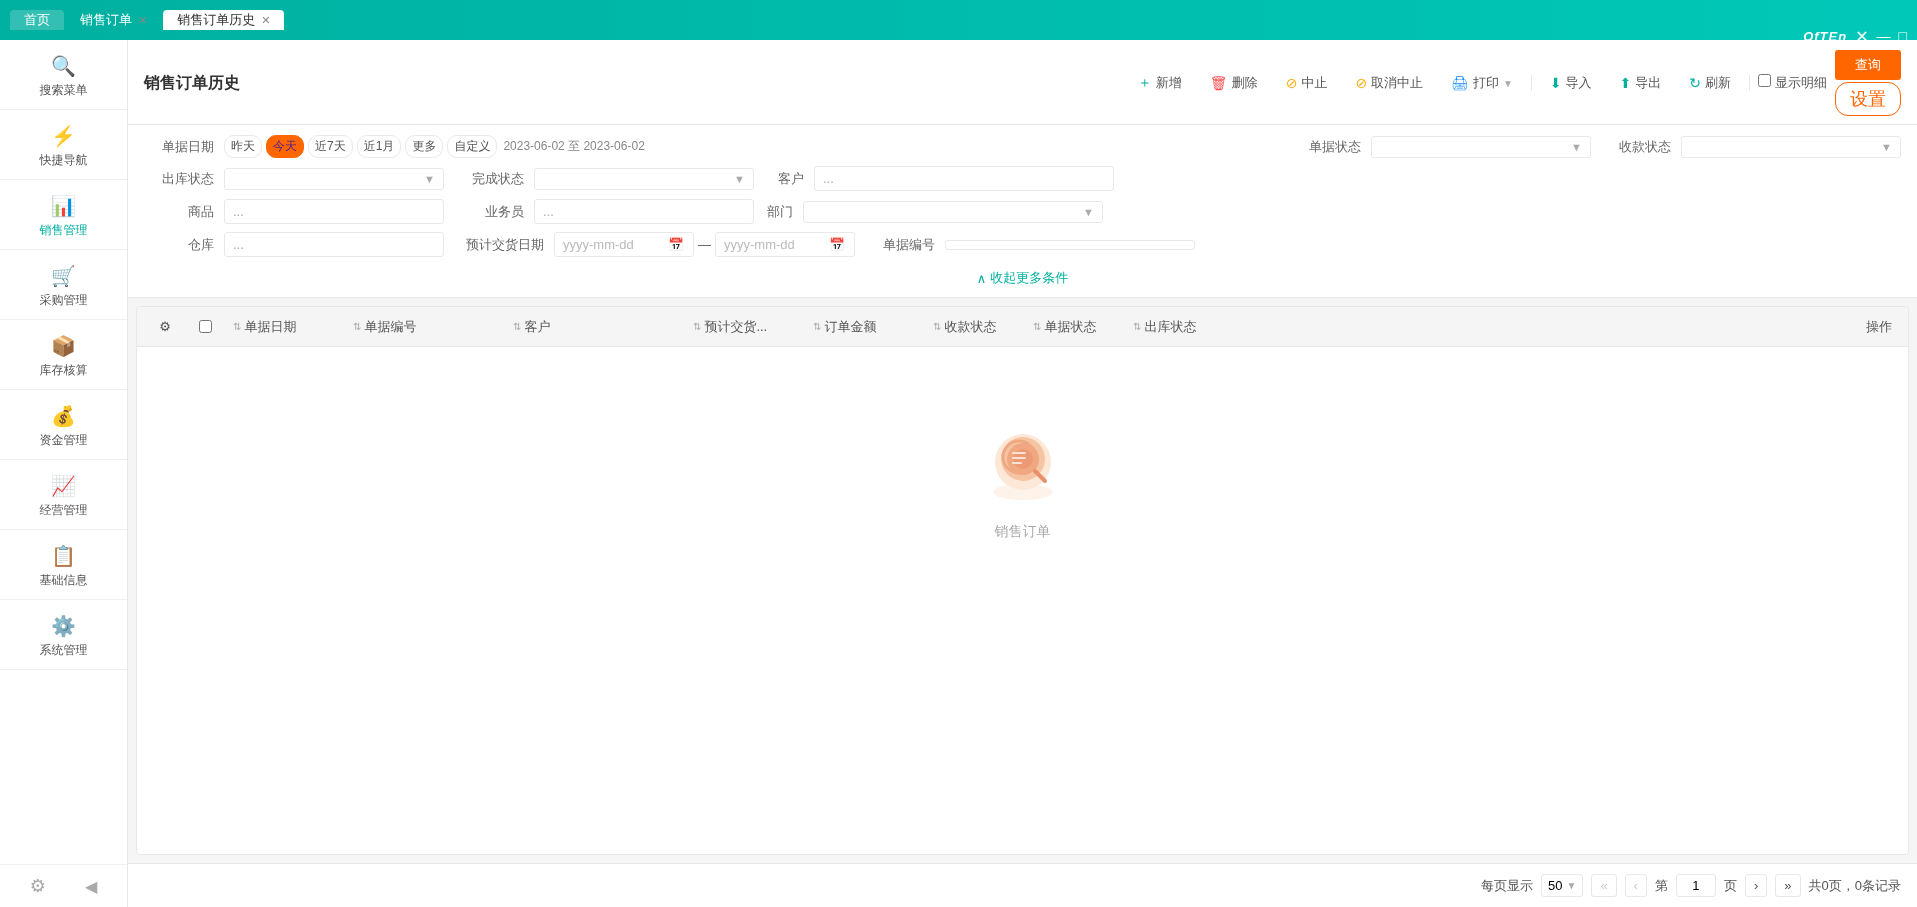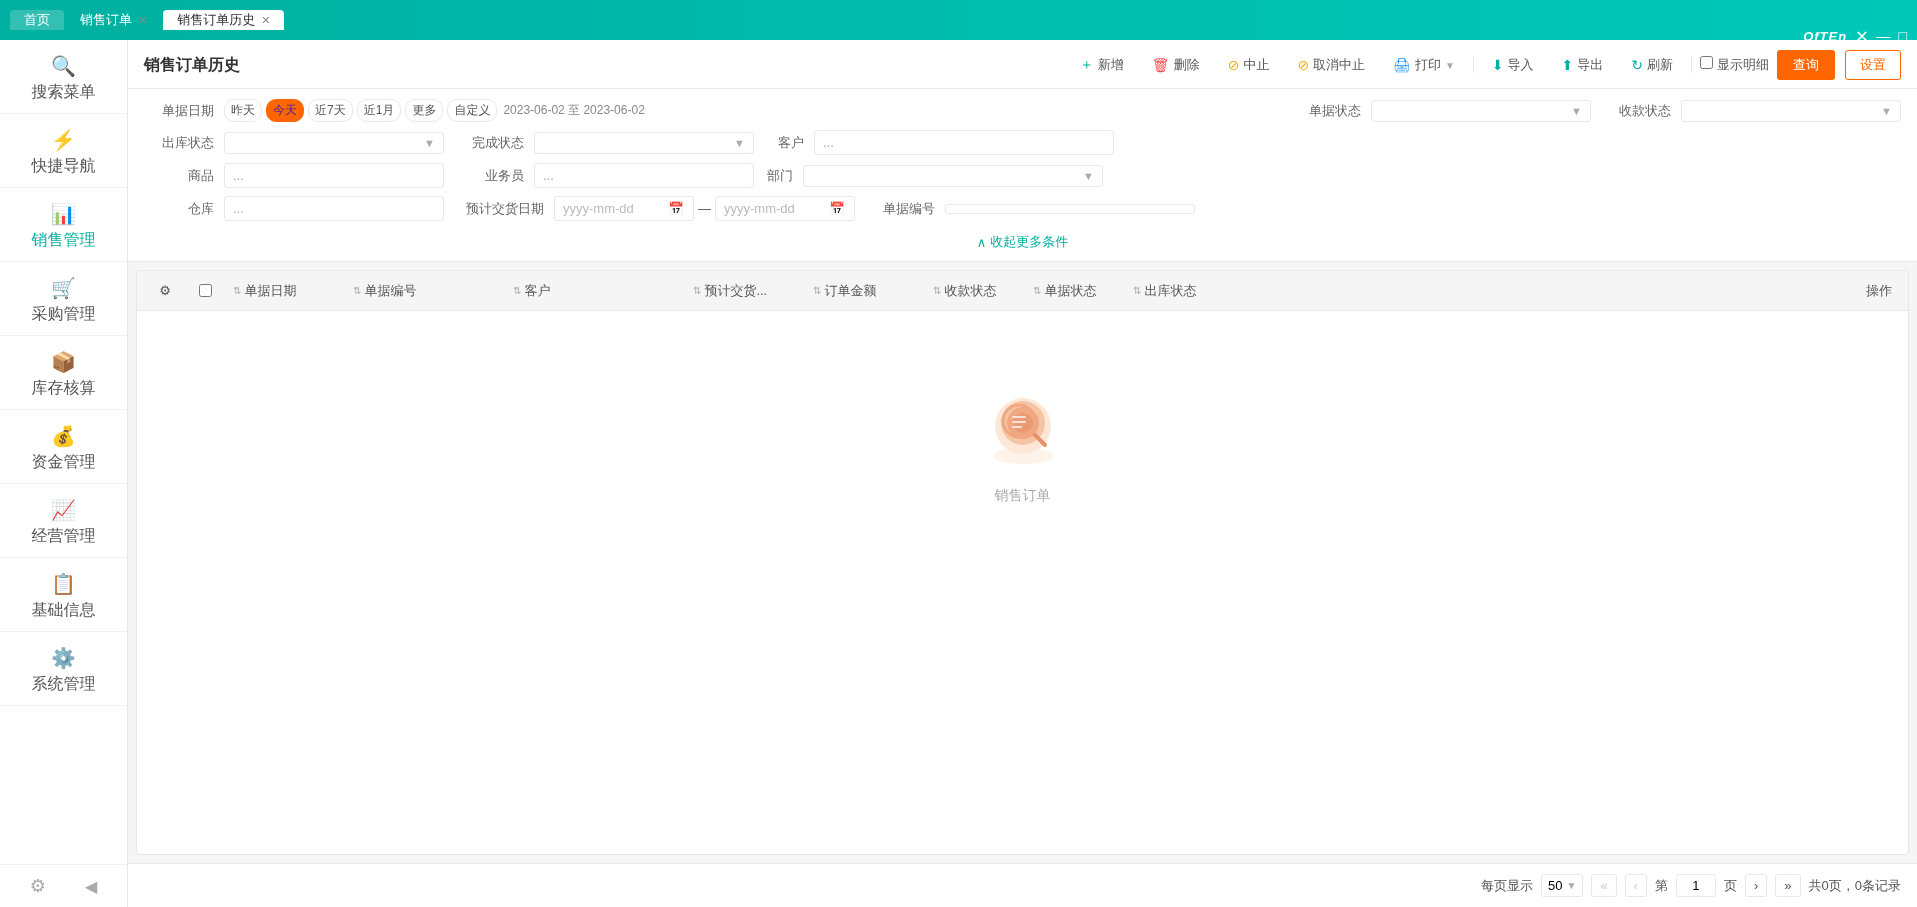--- a/index.html
+++ b/index.html
@@ -82,21 +82,21 @@
       color: #555;
       border-bottom: 1px solid #f0f0f0;
       transition: color 0.2s;
     }
     .sidebar-item.active { color: #00b0a0; }
     .sidebar-icon {
       font-size: 20px;
       margin-bottom: 4px;
     }
     .sidebar-label {
-      font-size: 16px;
+      font-size: 12px;
     }
     .sidebar-bottom {
       margin-top: auto;
       display: flex;
       align-items: center;
       justify-content: space-around;
       padding: 10px;
       border-top: 1px solid #f0f0f0;
     }
 
@@ -164,23 +164,23 @@
       border-radius: 3px;
       cursor: pointer;
       font-size: 13px;
     }
     .btn-settings {
       display: block;
       background: none;
       color: #ff6600;
       border: 1px solid #ff6600;
       padding: 4px 14px;
-      border-radius: 3px;
-      cursor: pointer;
-      font-size: 13px;
+      border-radius: 13px;
+      cursor: pointer;
+      font-size: 18px;
       text-align: center;
     }
 
     
     .filter-area {
       background: #fff;
       padding: 10px 16px;
       border-bottom: 1px solid #e8e8e8;
     }
     .filter-row {
@@ -481,21 +481,21 @@
         </button>
         <button class="toolbar-btn refresh">
           <span class="btn-icon">↻</span>
           <span>刷新</span>
         </button>
         <div class="toolbar-divider"></div>
         <label class="display-toggle">
           <input type="checkbox" style="">
           <span>显示明细</span>
         </label>
-        <div style="display:flex;flex-direction:row;gap:10px;">
+        <div style="display:flex;flex-direction:column;gap:2px;">
           <button class="btn-query">查询</button>
           <button class="btn-settings">设置</button>
         </div>
       </div>
     </div>
 
     <div class="filter-area">
 
       <div class="filter-row">
         <span class="filter-label">单据日期</span>

